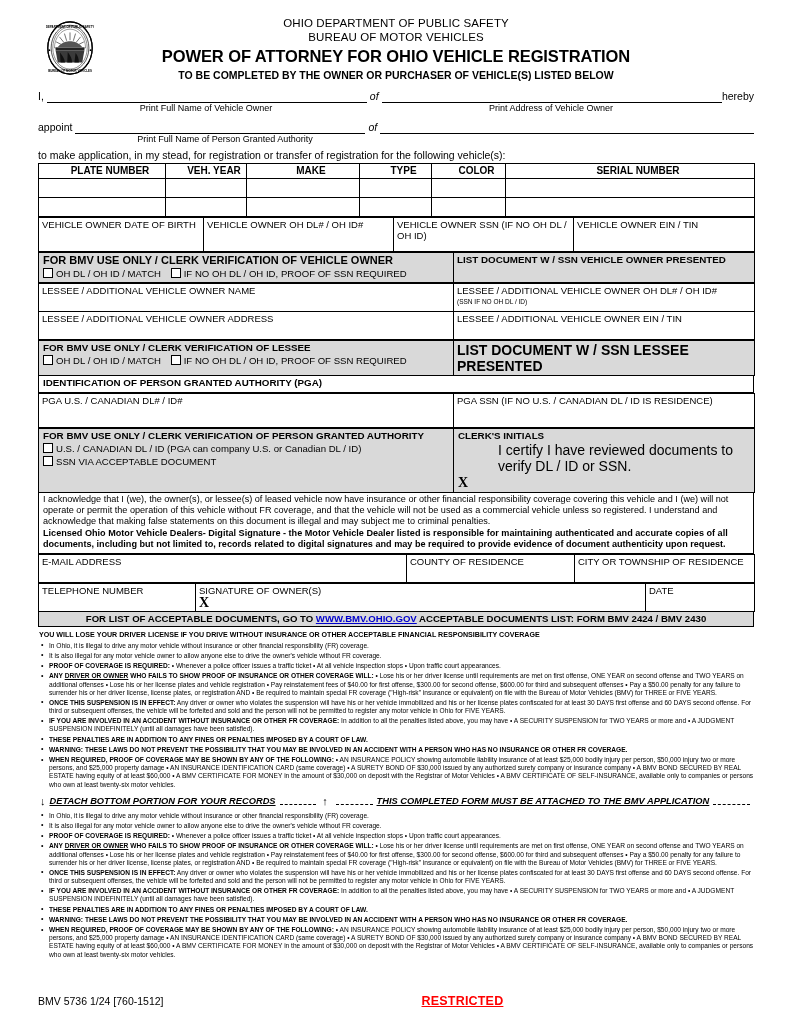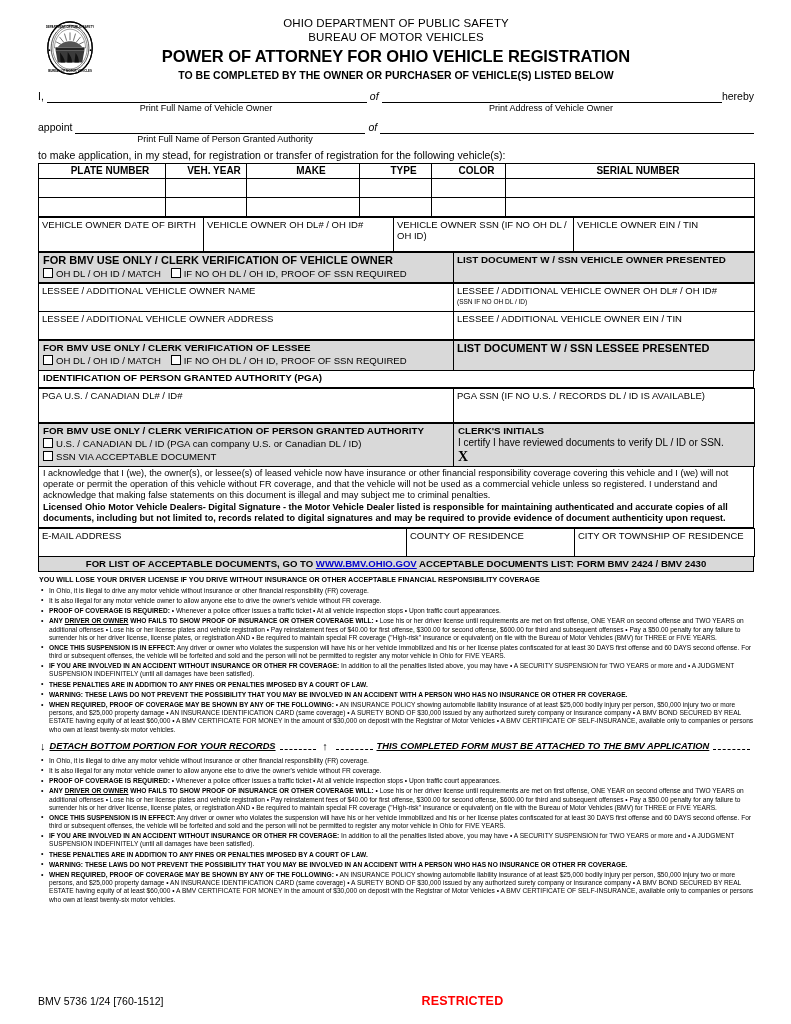--- a/index.html
+++ b/index.html
@@ -129,21 +129,21 @@
   .detach .dtxt { text-decoration: underline; white-space: nowrap; }
 
   
   .footer {
     position: absolute; left: 0; right: 0; bottom: 2px;
     display: flex; align-items: baseline;
   }
   .footer .fnum { font-size: 10.5px; }
   .footer .restricted {
     color: #ff0000; font-weight: bold; font-size: 12.5px;
-    margin-left: 258px; letter-spacing: .2px;
+    margin-left: 258px; letter-spacing: .2px; text-decoration: underline;
   }
 </style>
 </head>
 <body>
 
 <div class="page">
  <div class="sheet">
 
   <div class="hdr">
     <svg class="seal" viewBox="0 0 100 108">
@@ -330,40 +330,40 @@
     <tbody>
           <tr>
       <td class="shade" style="height:30px;padding:1px 4px 2px 4px;">
         <div class="b" style="font-size:9.8px;">FOR BMV USE ONLY / CLERK VERIFICATION OF LESSEE</div>
         <div class="chk-row" style="margin-top:2px;">
           <span class="chk"></span><span>OH DL / OH ID / MATCH</span>
           <span class="chk" style="margin-left:7px;"></span><span>IF NO OH DL / OH ID, PROOF OF SSN REQUIRED</span>
         </div>
       </td>
       <td class="shade">
-        <span class="b" style="font-size:11px;">LIST DOCUMENT W / SSN LESSEE PRESENTED</span>
+        <span class="b" style="font-size:14px;">LIST DOCUMENT W / SSN LESSEE PRESENTED</span>
       </td>
     </tr>
   </tbody>
       </table>
 
   <div class="bar-white">IDENTIFICATION OF PERSON GRANTED AUTHORITY (PGA)</div>
 
   <table class="grid" style="border-top:none;">
     <colgroup>
           <col style="width:415px">
           <col style="width:301px">
         </colgroup>
     <tbody>
           <tr>
       <td class="cell-tall">
         <span>PGA U.S. / CANADIAN DL# / ID#</span>
       </td>
       <td class="cell-tall">
-        <span>PGA SSN (IF NO U.S. / RECORDS DL / ID IS AVAILABLE)</span>
+        <span>PGA SSN (IF NO U.S. / CANADIAN DL / ID IS RESIDENCE)</span>
       </td>
     </tr>
   </tbody>
       </table>
 
   <table class="grid" style="border-top:none;">
     <colgroup>
           <col style="width:415px">
           <col style="width:301px">
         </colgroup>
@@ -373,21 +373,21 @@
         <div class="b" style="font-size:9.8px;">FOR BMV USE ONLY / CLERK VERIFICATION OF PERSON GRANTED AUTHORITY</div>
         <div class="chk-row" style="margin-top:2px;">
           <span class="chk"></span><span>U.S. / CANADIAN DL / ID (PGA can company U.S. or Canadian DL / ID)</span>
         </div>
         <div class="chk-row" style="margin-top:2px;">
           <span class="chk"></span><span>SSN VIA ACCEPTABLE DOCUMENT</span>
         </div>
       </td>
       <td class="shade" style="padding:1px 4px 3px 4px;">
         <div class="b" style="font-size:9.8px;">CLERK'S INITIALS</div>
-        <div style="font-size:10px;margin-top:1px;">I certify I have reviewed documents to verify DL / ID or SSN.</div>
+        <div style="font-size:14px;margin-top:1px;margin-left:40px;">I certify I have reviewed documents to verify DL / ID or SSN.</div>
         <div class="bigx" style="margin-top:2px;">X</div>
       </td>
     </tr>
   </tbody>
       </table>
 
   <div class="ack">
     <div>I acknowledge that I (we), the owner(s), or lessee(s) of leased vehicle now have insurance or other financial responsibility coverage covering this vehicle and I (we) will not operate or permit the operation of this vehicle without FR coverage, and that the vehicle will not be used as a commercial vehicle unless so registered. I understand and acknowledge that making false statements on this document is illegal and may subject me to criminal penalties.</div>
     <div class="b2">Licensed Ohio Motor Vehicle Dealers- Digital Signature - the Motor Vehicle Dealer listed is responsible for maintaining authenticated and accurate copies of all documents, including but not limited to, records related to digital signatures and may be required to provide evidence of document authenticity upon request.</div>
   </div>
@@ -406,20 +406,41 @@
       <td class="cell-med">
         <span>COUNTY OF RESIDENCE</span>
       </td>
       <td class="cell-med">
         <span>CITY OR TOWNSHIP OF RESIDENCE</span>
       </td>
     </tr>
   </tbody>
       </table>
 
+  <table class="grid" style="border-top:none;">
+    <colgroup>
+          <col style="width:157px">
+          <col style="width:450px">
+          <col style="width:109px">
+        </colgroup>
+    <tbody>
+          <tr>
+      <td class="cell-med">
+        <span>TELEPHONE NUMBER</span>
+      </td>
+      <td class="cell-med">
+        <span>SIGNATURE OF OWNER(S)</span>
+        <div class="bigx">X</div>
+      </td>
+      <td class="cell-med">
+        <span>DATE</span>
+      </td>
+    </tr>
+  </tbody>
+      </table>
 
   <div class="docs-bar">
     <span>FOR LIST OF ACCEPTABLE DOCUMENTS, GO TO </span><span class="lnk">WWW.BMV.OHIO.GOV</span><span> ACCEPTABLE DOCUMENTS LIST: FORM BMV 2424 / BMV 2430</span>
   </div>
 
   <div class="fine">
     <div class="fine-head">YOU WILL LOSE YOUR DRIVER LICENSE IF YOU DRIVE WITHOUT INSURANCE OR OTHER ACCEPTABLE FINANCIAL RESPONSIBILITY COVERAGE</div>
     <ul>
       <li><span>In Ohio, it is illegal to drive any motor vehicle without insurance or other financial responsibility (FR) coverage.</span></li>
       <li><span>It is also illegal for any motor vehicle owner to allow anyone else to drive the owner's vehicle without FR coverage.</span></li>

